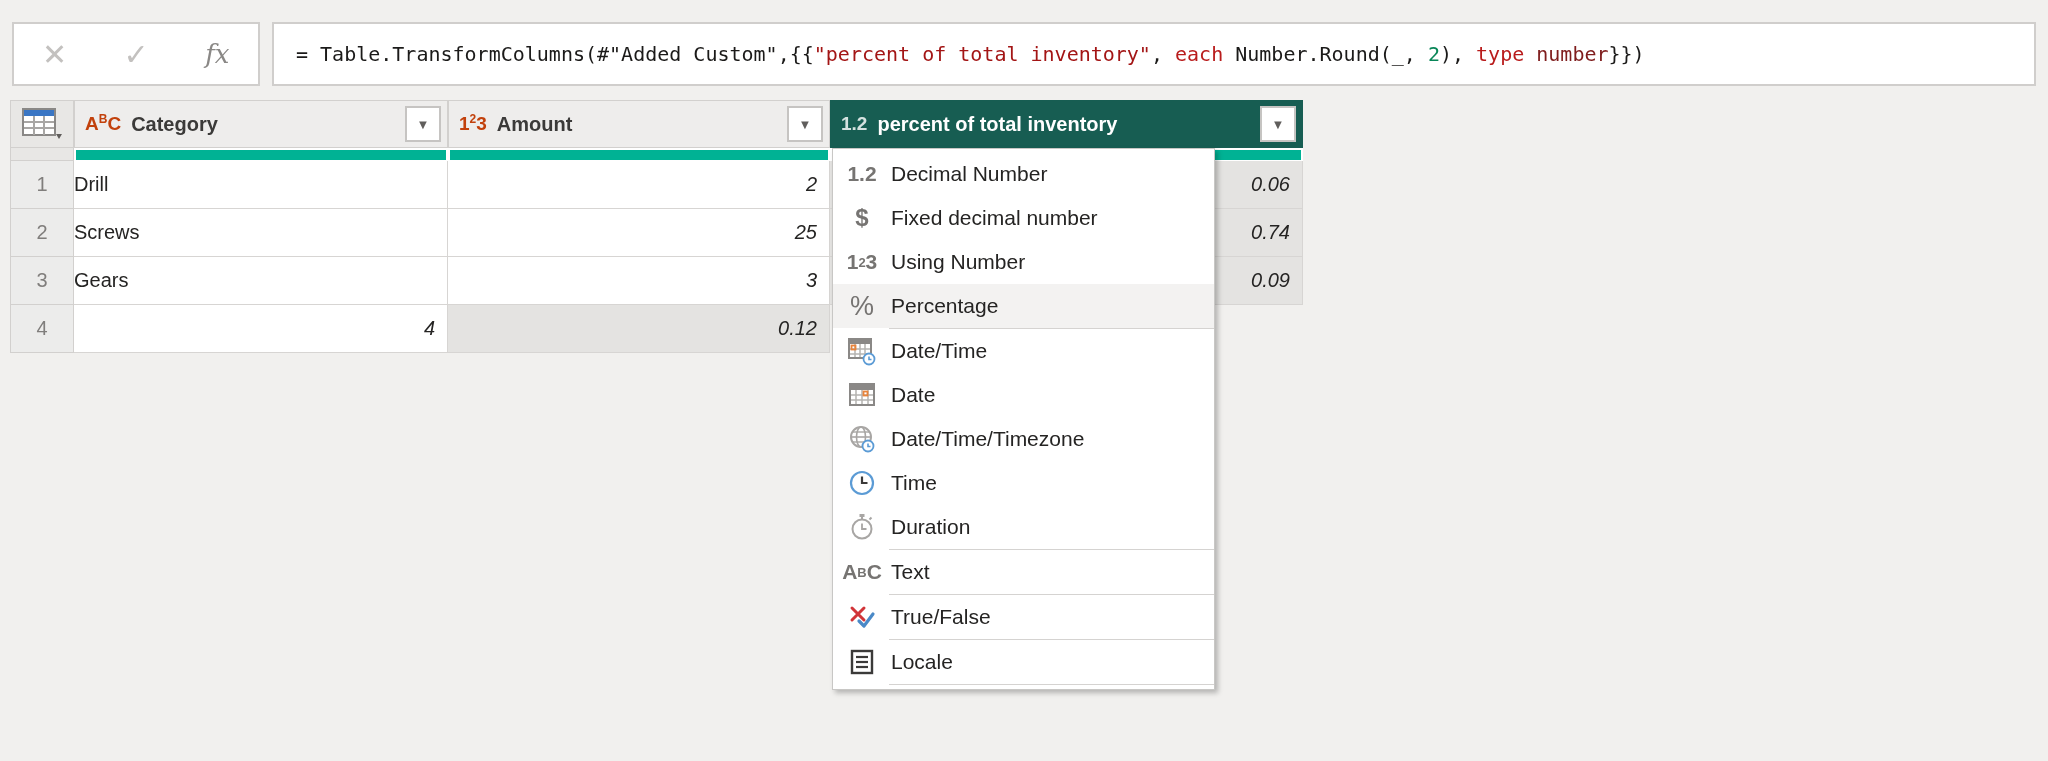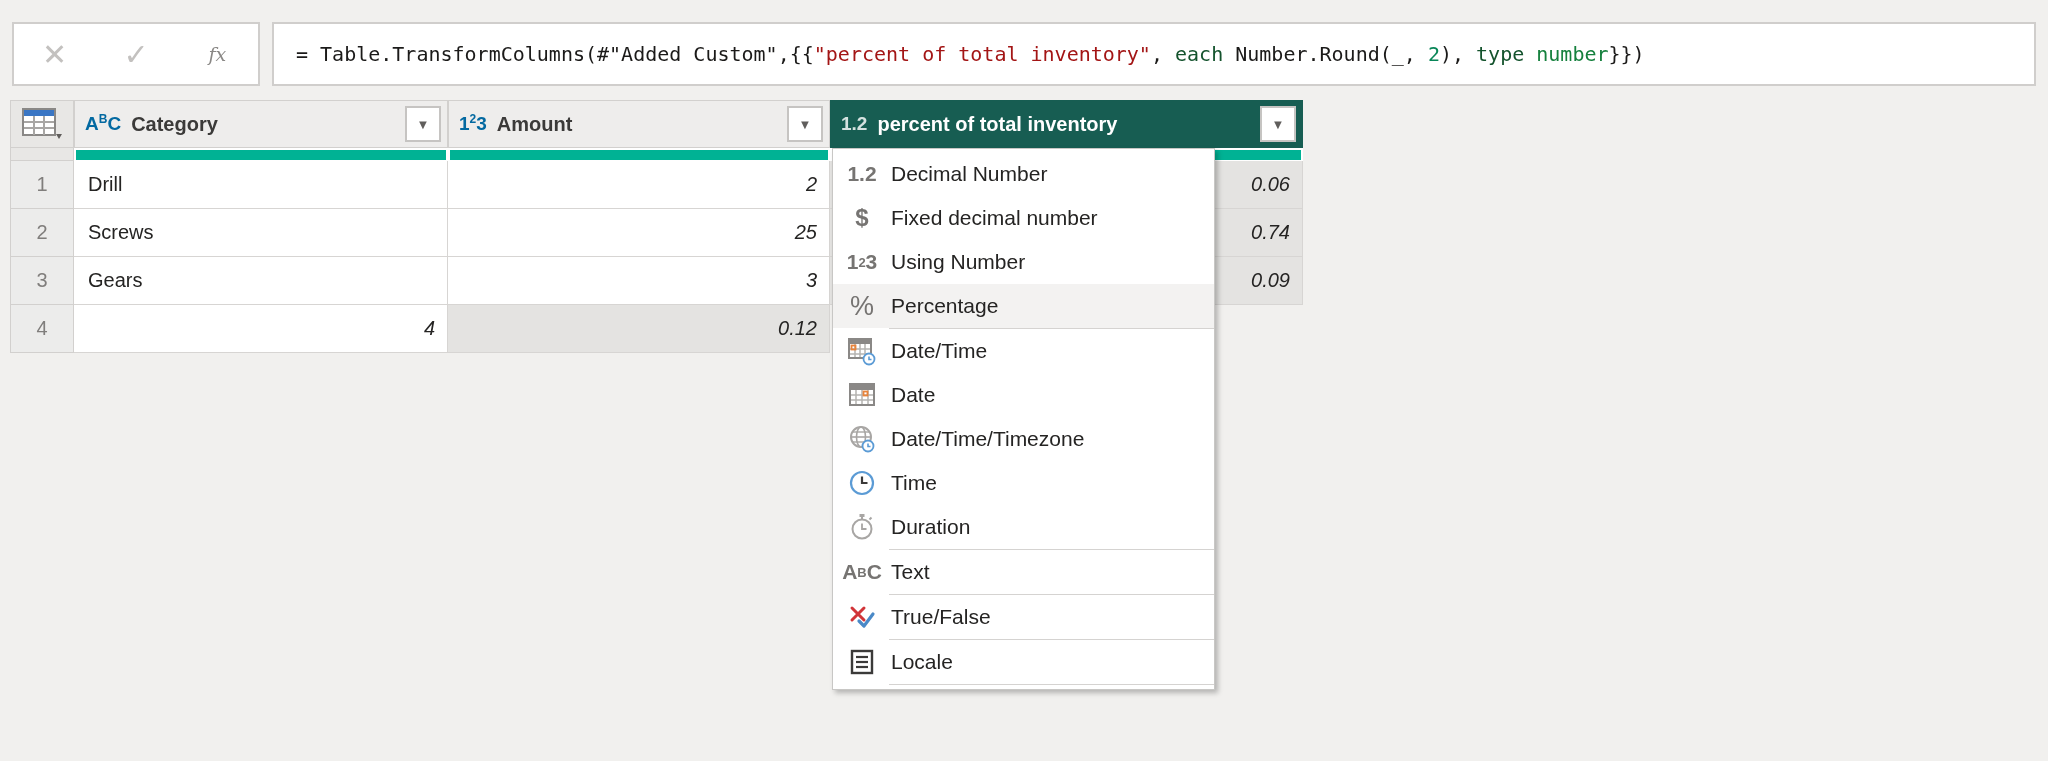--- a/index.html
+++ b/index.html
@@ -13,60 +13,60 @@
   }
 
   
   .fbar-left {
     position:absolute; left:12px; top:22px; width:248px; height:64px;
     background:#fff; border:2px solid #d0cecc;
     display:flex; align-items:center; justify-content:space-around;
   }
   .fbtn { width:60px; height:56px; display:flex; align-items:center; justify-content:center;
           font-size:30px; color:#c3c1bf; cursor:default; }
-  .fbtn.fx { font-family:"DejaVu Serif", serif; font-style:italic; color:#8a8886; font-size:19px; }
+  .fbtn.fx { font-family:"DejaVu Serif", serif; font-style:italic; color:#8a8886; font-size:26px; }
   .fbar-input {
     position:absolute; left:272px; top:22px; width:1764px; height:64px;
     background:#fff; border:2px solid #d0cecc;
     display:flex; align-items:center; padding-left:22px;
     font-family:"DejaVu Sans Mono","Liberation Mono",monospace;
     font-size:20px; white-space:pre; color:#1b1a19;
   }
   .tok-str { color:#a31515; }
-  .tok-kw  { color:#14532d;text-align:right; }
+  .tok-kw  { color:#b91c1c;text-align:right; }
   .tok-num { color:#098658; }
-  .tok-typ { color:#15803d; }
+  .tok-typ { color:#7f1d1d; }
 
   
   .grid {
     position:absolute; left:10px; top:100px;
     display:grid;
     grid-template-columns:64px 374px 382px 473px;
     grid-template-rows:48px 13px 48px 48px 48px 48px;
   }
   .cell { border:1px solid #d7d5d3; border-top:none; border-left:none; background:#fff;
           display:flex; align-items:center; font-size:20px; }
   .hdr  { background:#eeedec; border:1px solid #d2d0ce; font-weight:bold; color:#3b3a39;
           padding:0 6px 0 10px; }
-  .hdr .typ { color:#0369a1; font-weight:bold; font-size:19px; margin-right:10px; flex:none; }
+  .hdr .typ { color:#c2410c; font-weight:bold; font-size:19px; margin-right:10px; flex:none; }
   .hdr .typ sup { font-size:12px; }
   .hdr .lbl { flex:1 1 auto; overflow:hidden; white-space:nowrap; }
   .filter-btn {
     flex:none; width:36px; height:36px; background:#fff; border:2px solid #c6c4c2;
     display:flex; align-items:center; justify-content:center; color:#605e5c; font-size:13px;
   }
   .hdr-sel { background:#175d52; border-color:#175d52; color:#fff; }
   .hdr-sel .typ { color:rgba(255,255,255,0.82); }
   .corner { background:#e8e7e5; border:1px solid #d2d0ce; justify-content:center; }
   .qual-gray { background:#e8e7e5; border:1px solid #d2d0ce; border-top:none; }
   .qual { background:#fff; border:none; padding:0 2px; align-items:stretch; }
   .qual .bar { flex:1; background:#00b294; margin-top:2px; margin-bottom:1px; }
   .rownum { background:#ececeb; border:1px solid #d2d0ce; border-top:none;
             justify-content:center; color:#807e7c; }
-  .c-text { padding-left:14px; }
+  .c-text { }
   .c-num  { justify-content:flex-end; padding-right:12px; font-style:italic; }
   .c-pct  { background:#e4e3e1; justify-content:flex-end; padding-right:12px; font-style:italic; }
 
   
   .tbl-ico { position:relative; width:40px; height:32px; }
   .tbl-ico svg { display:block; }
 
   
   .menu {
     position:absolute; left:832px; top:148px; width:383px;

